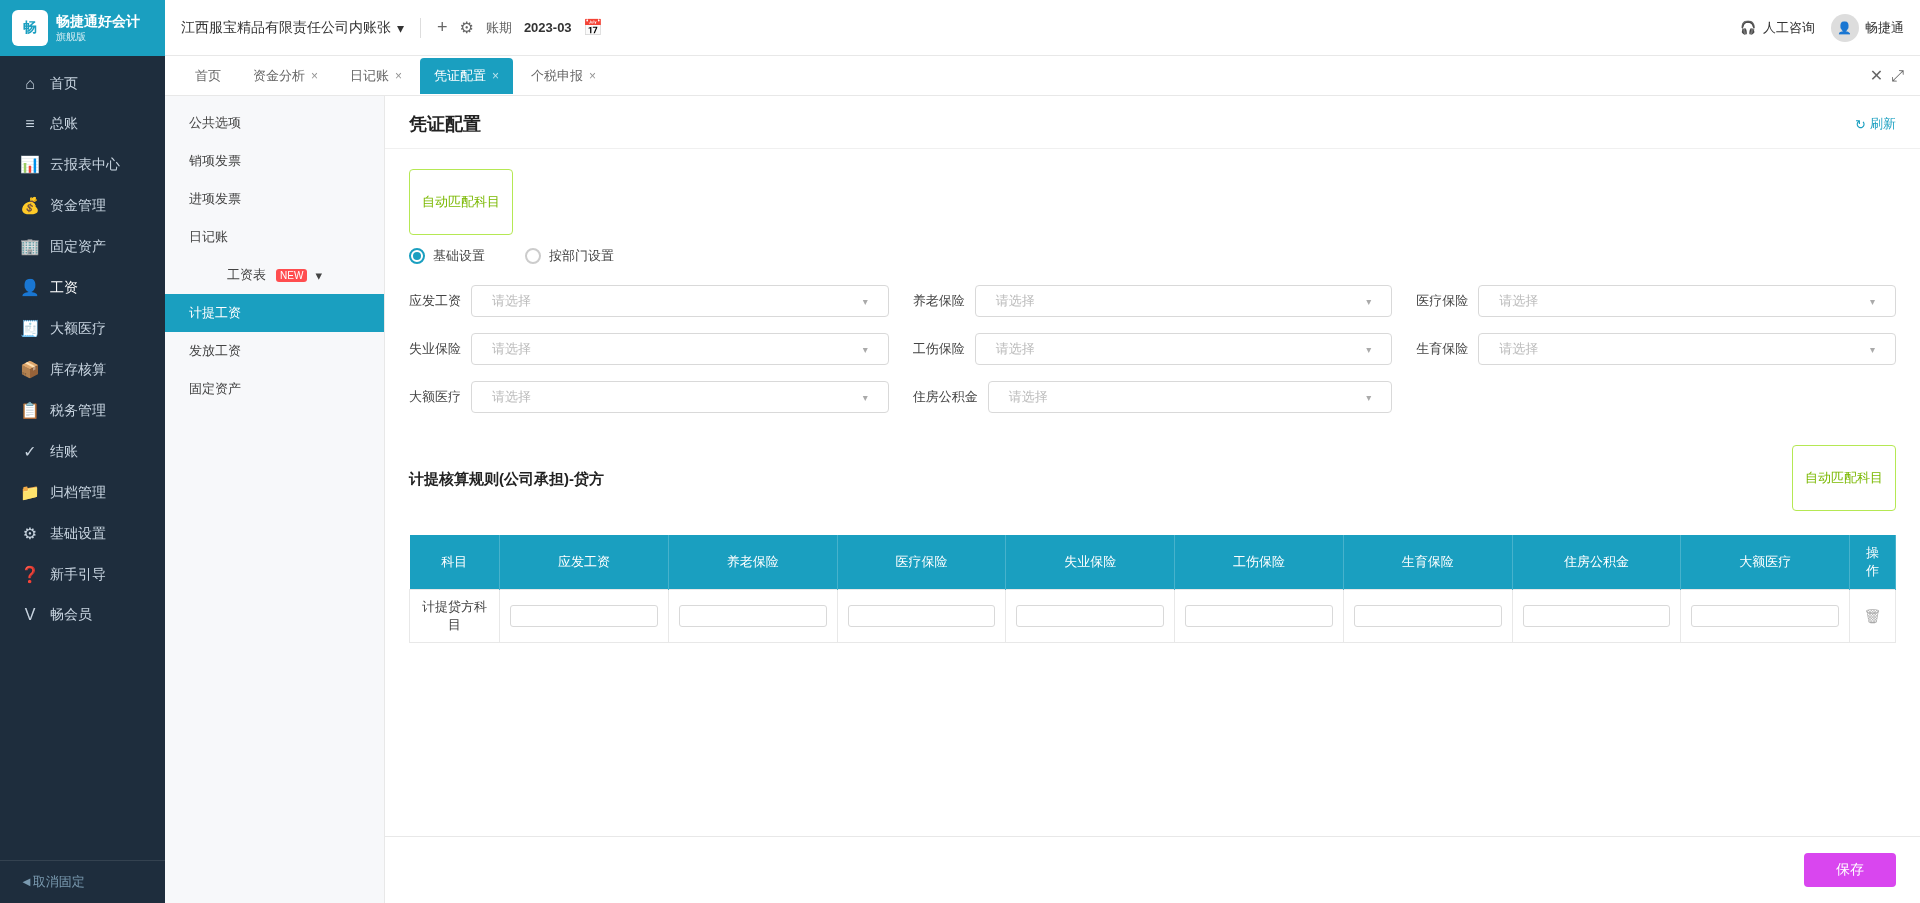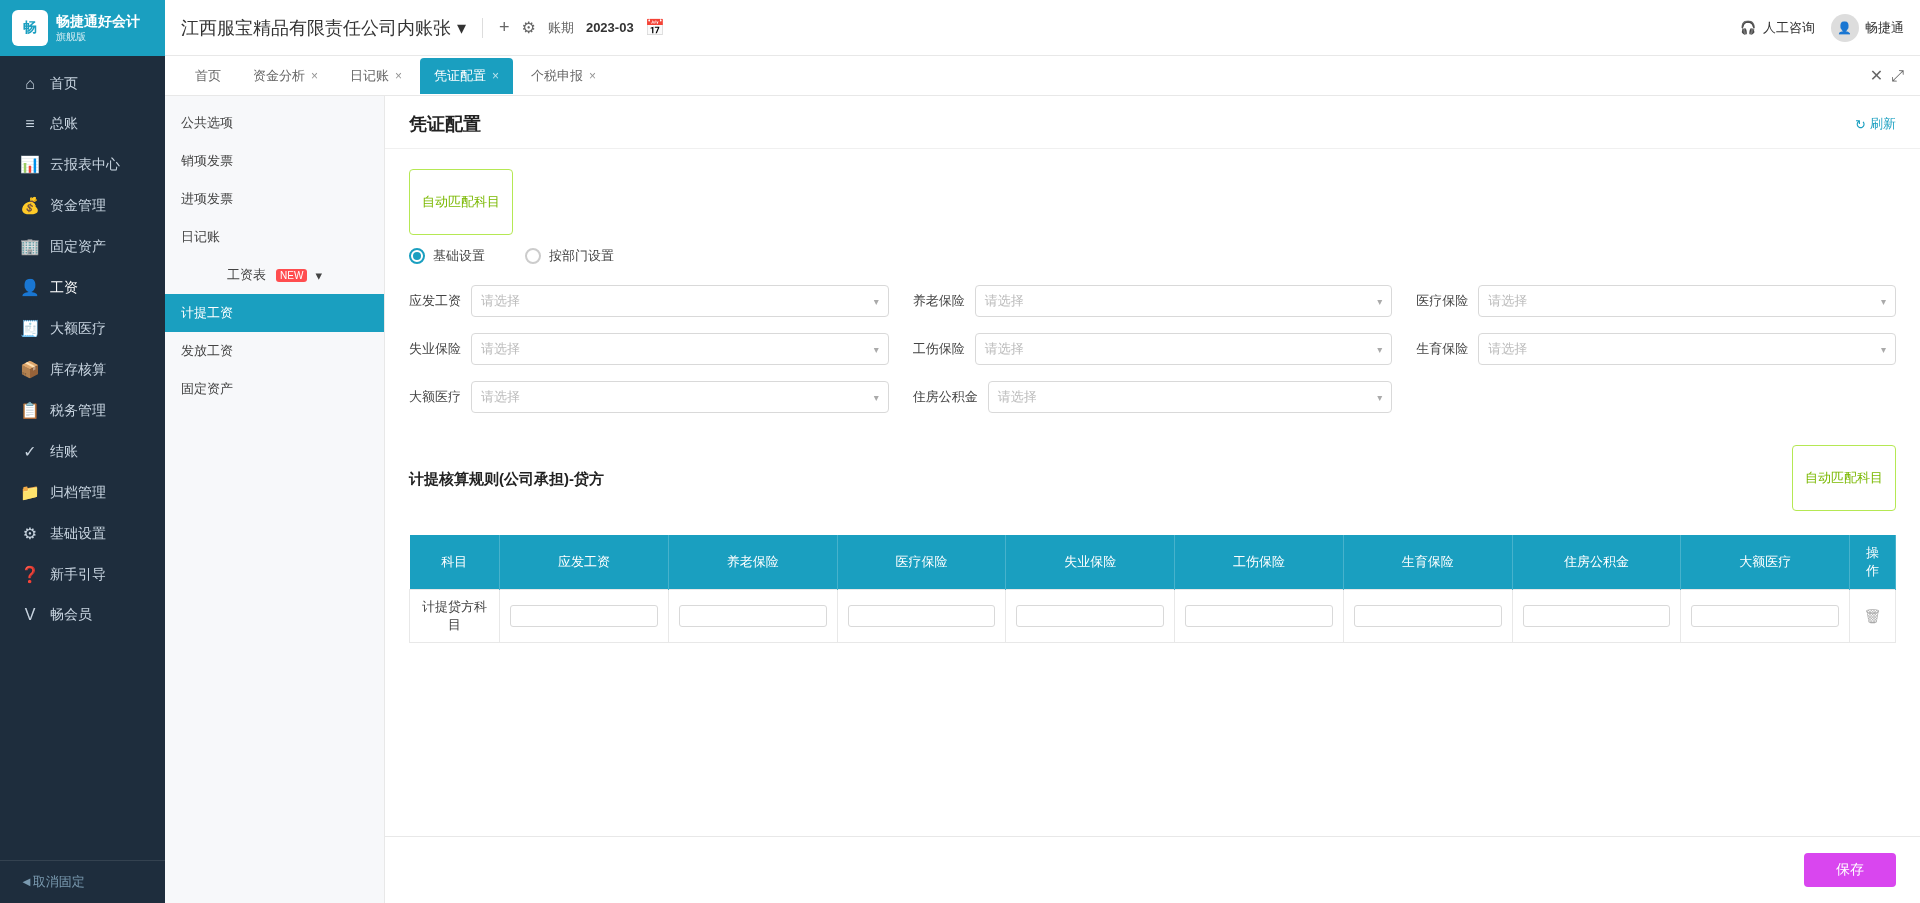--- a/index.html
+++ b/index.html
@@ -59,21 +59,21 @@
       height: 56px;
       display: flex;
       align-items: center;
       padding: 0 16px;
       border-bottom: 1px solid #e8e8e8;
       gap: 12px;
       flex-shrink: 0;
     }
     .company-select {
       display: flex; align-items: center; gap: 6px;
-      font-size: 18px; color: #333; cursor: pointer;
+      font-size: 14px; color: #333; cursor: pointer;
     }
     .topbar-divider { width: 1px; height: 20px; background: #ddd; margin: 0 4px; }
     .topbar-add { color: #666; font-size: 18px; cursor: pointer; }
     .topbar-settings { color: #666; font-size: 16px; cursor: pointer; }
     .period-label { color: #666; font-size: 13px; }
     .period-value { color: #333; font-weight: bold; font-size: 13px; }
     .calendar-icon { color: #1a9fc0; cursor: pointer; font-size: 16px; }
     .topbar-right { margin-left: auto; display: flex; align-items: center; gap: 16px; }
     .service-btn { display: flex; align-items: center; gap: 6px; font-size: 13px; color: #333; cursor: pointer; }
     .user-info { display: flex; align-items: center; gap: 6px; font-size: 13px; color: #333; cursor: pointer; }
@@ -109,21 +109,21 @@
     
     .left-menu {
       width: 220px;
       background: #f7f8fa;
       border-right: 1px solid #e8e8e8;
       padding: 8px 0;
       flex-shrink: 0;
       overflow-y: auto;
     }
     .menu-item {
-      padding: 10px 16px;
+      padding: 10px 24px;
       font-size: 13px; color: #444;
       cursor: pointer;
       display: flex; align-items: center; gap: 8px;
     }
     .menu-item.active { background: #1a9fc0; color: white; }
     .menu-item.has-children { justify-content: center; }
     .new-badge {
       background: #ff4d4f; color: white;
       font-size: 10px; padding: 1px 4px;
       border-radius: 3px; margin-left: 4px;
@@ -175,21 +175,21 @@
 
     
     .form-grid { display: grid; grid-template-columns: repeat(3, 1fr); gap: 16px 24px; }
     .form-field { display: flex; align-items: center; gap: 10px; }
     .field-label { font-size: 13px; color: #444; white-space: nowrap; min-width: 52px; }
     .field-select {
       flex: 1;
       height: 32px;
       border: 1px solid #d9d9d9;
       border-radius: 4px;
-      padding: 0 9px;
+      padding: 0 20px;
       font-size: 13px;
       color: #bbb;
       background: white;
       display: flex; align-items: center; justify-content: space-between;
       cursor: pointer;
     }
     .select-arrow { color: #aaa; font-size: 10px; }
 
     
     .auto-match-btn {

